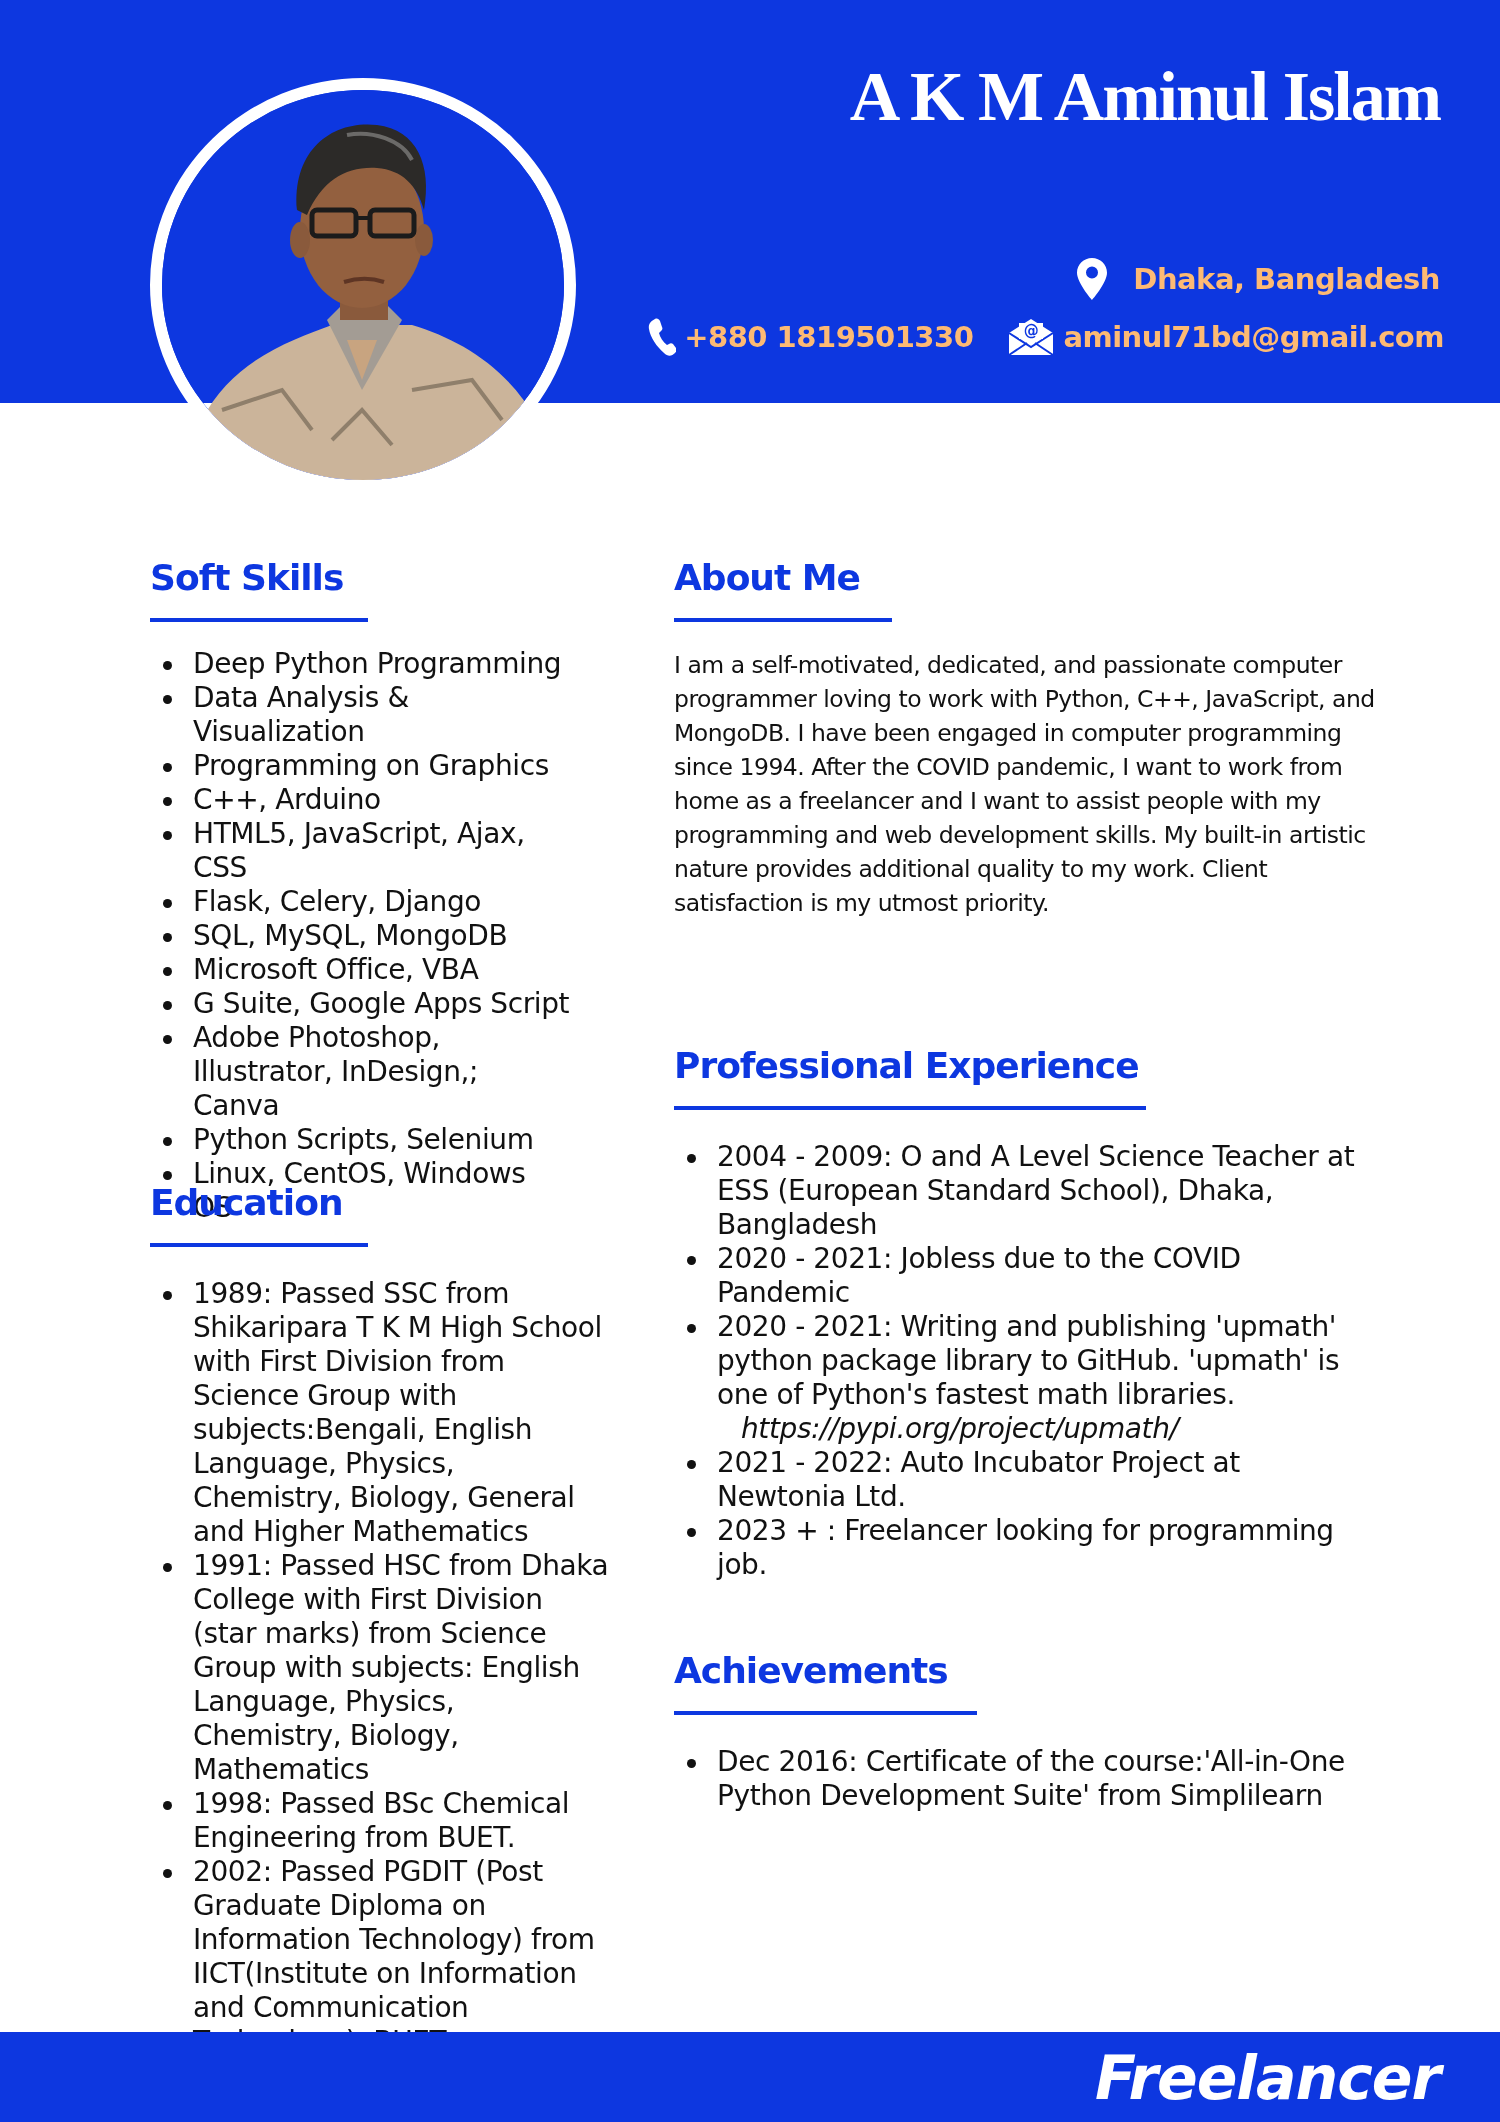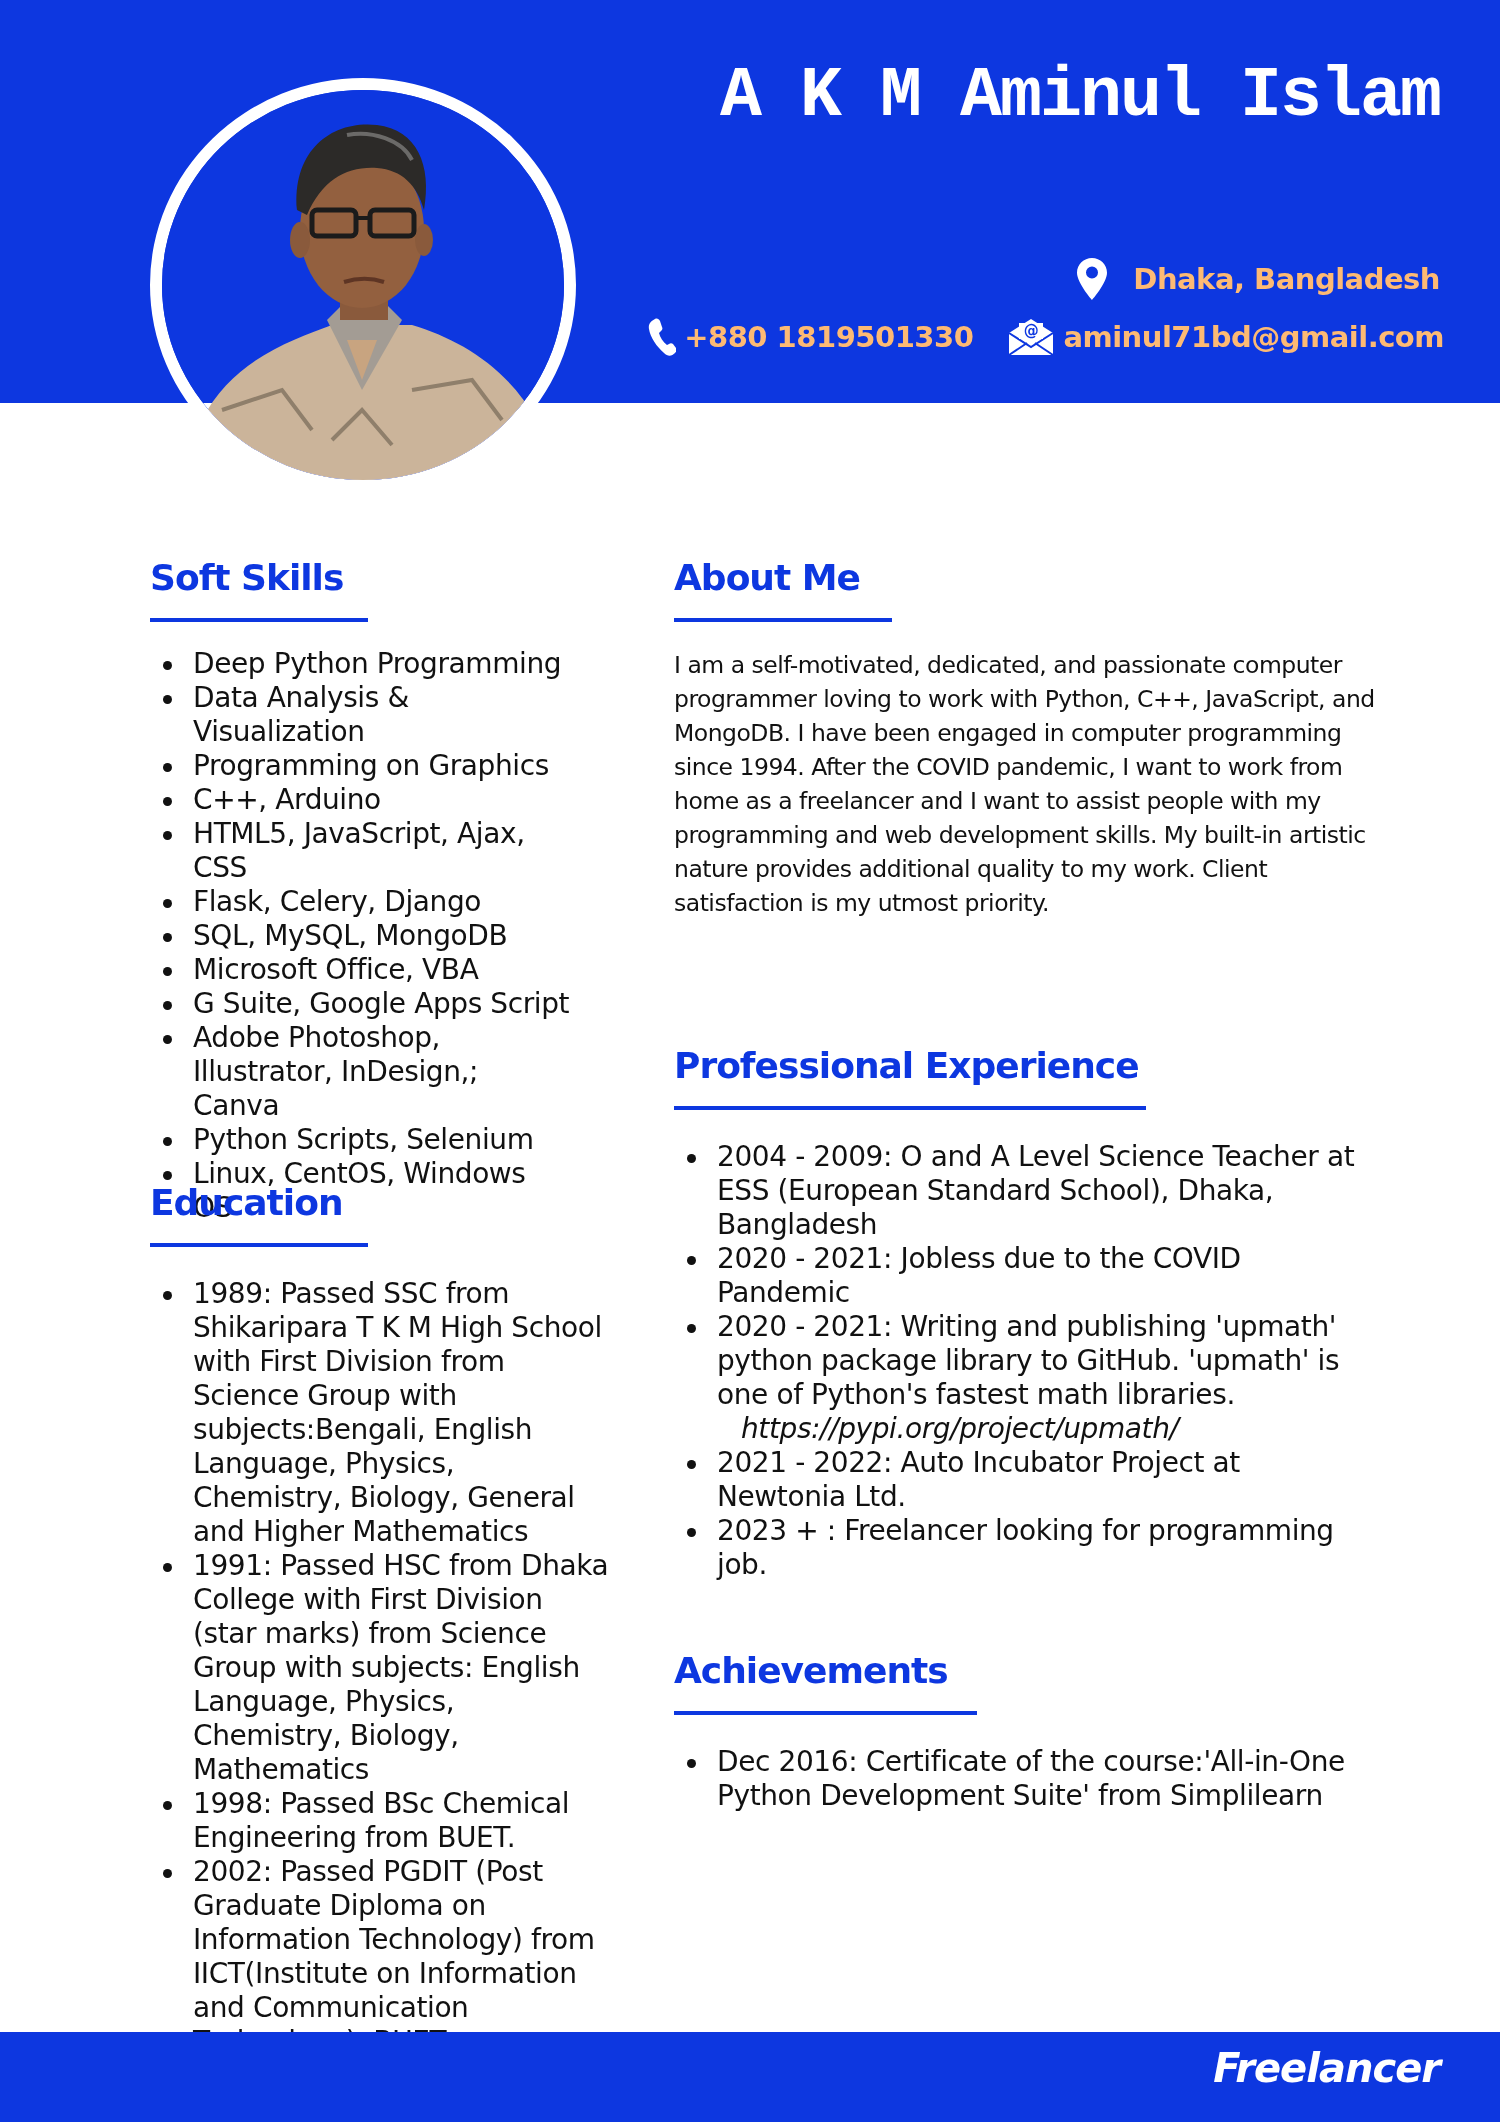--- a/index.html
+++ b/index.html
@@ -5,21 +5,21 @@
     * { box-sizing: border-box; margin: 0; padding: 0; }
     html, body { width: 1500px; height: 2122px; background: #ffffff; overflow: hidden; }
     body { position: relative; font-family: "DejaVu Sans", sans-serif; color: #111111; }
 
     .header {
       position: absolute; left: 0; top: 0; width: 1500px; height: 403px;
       background: #0d37e0;
     }
     .name {
       position: absolute; right: 60px; top: 62px;
-      font-family: Liberation Mono, monospace; font-weight: bold;
+      font-family: Liberation Serif, serif; font-weight: bold;
       font-size: 70px; letter-spacing: -2px; color: #ffffff; line-height: 1;
       white-space: nowrap;
     }
     .tagline {
       position: absolute; right: 60px; top: 148px;
       font-family: "DejaVu Sans", sans-serif; font-weight: bold;
       font-size: 35px; letter-spacing: -1px; color: #ffffff; line-height: 1; white-space: nowrap;
     }
     .contact-row {
       position: absolute; right: 60px; display: flex; align-items: center; gap: 12px;
@@ -65,21 +65,21 @@
       font-family: "DejaVu Sans", sans-serif; font-size: 23.5px; line-height: 34px;
       letter-spacing: -0.5px; color: #111111; margin-top: 26px; width: 710px;
     }
 
     .footer {
       position: absolute; left: 0; top: 2032px; width: 1500px; height: 90px; background: #0d37e0;
     }
     .footer-logo {
       position: absolute; right: 60px; top: 16px; color: #ffffff;
       font-family: "DejaVu Sans", sans-serif; font-weight: bold; font-style: italic;
-      font-size: 40px; letter-spacing: -1px; line-height: 1;
+      font-size: 60px; letter-spacing: -1px; line-height: 1;
     }
   </style>
 </head>
 <body>
 
 <div class="header">
   <div class="name">A K M Aminul Islam</div>
 
   <div class="contact-row loc">
     <span class="icon">

